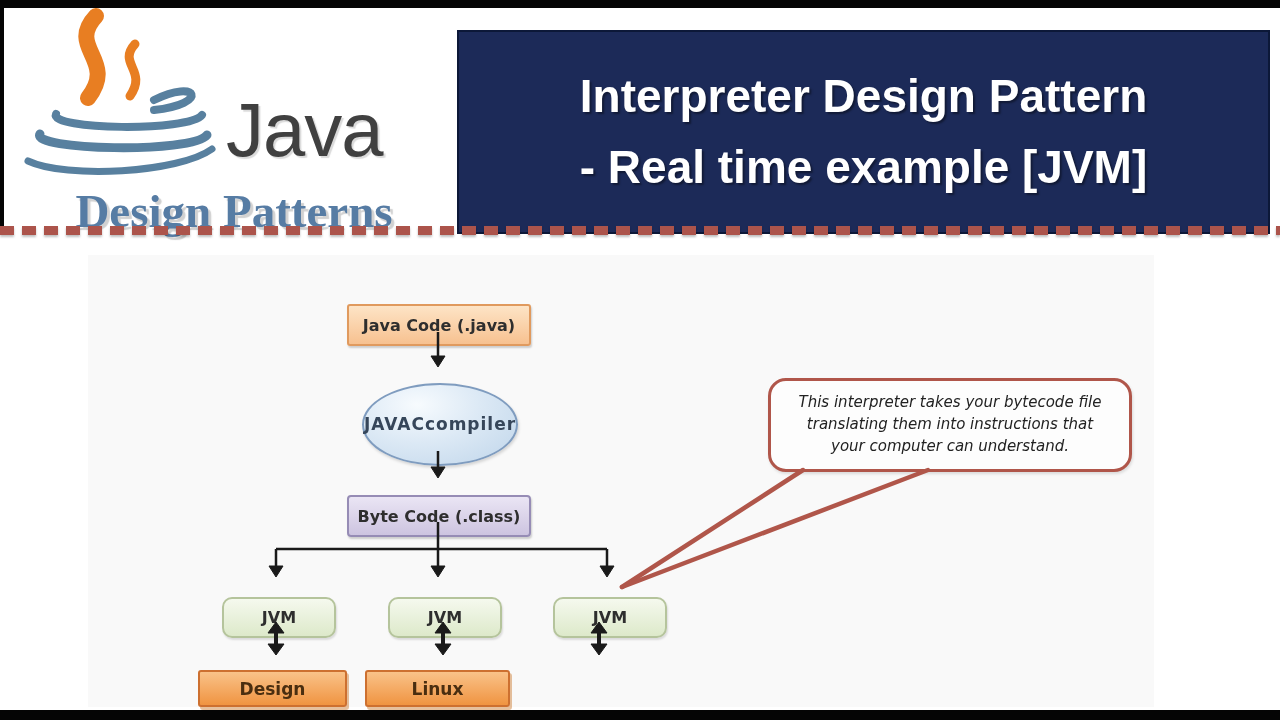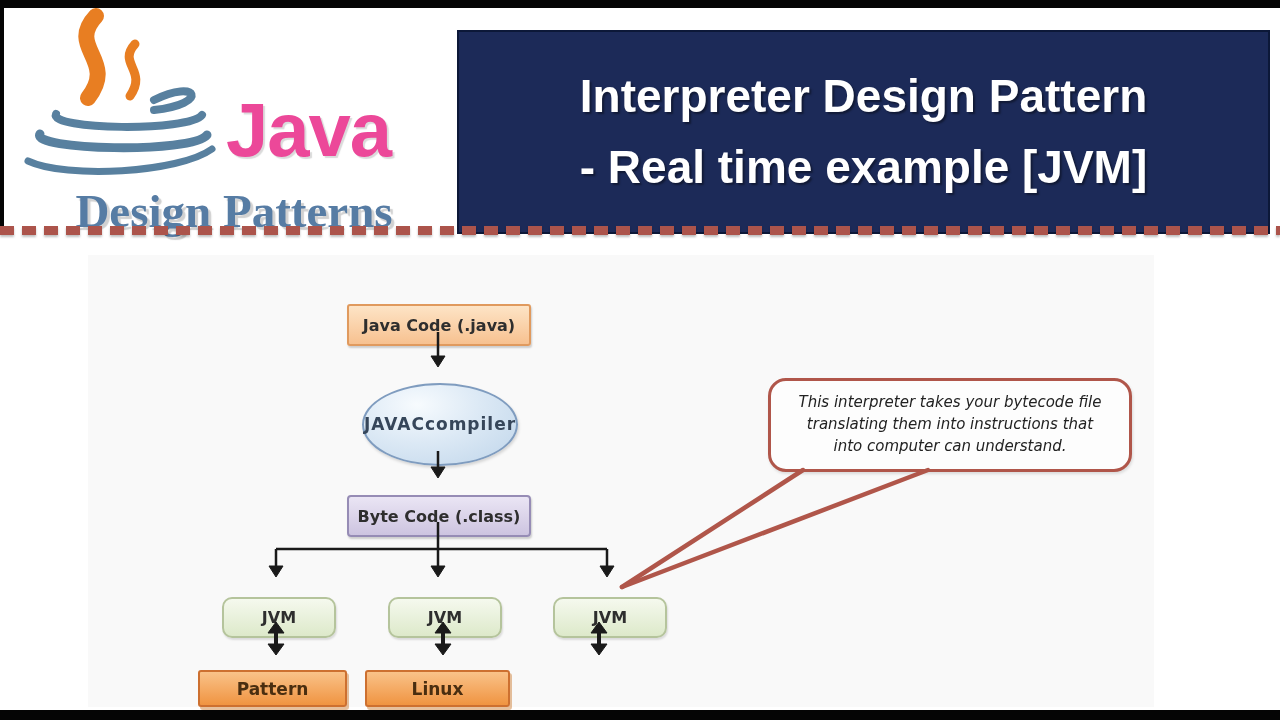--- a/index.html
+++ b/index.html
@@ -6,22 +6,22 @@
   #frame{position:relative;width:1280px;height:720px;background:#ffffff;overflow:hidden;
          font-family:"Liberation Sans",sans-serif;}
   .bar{position:absolute;background:#050505;}
   #bar-top{left:0;top:0;width:1280px;height:8px;}
   #bar-bottom{left:0;top:710px;width:1280px;height:10px;}
   #bar-left{left:0;top:8px;width:4px;height:224px;}
 
   
   #logo{position:absolute;left:4px;top:8px;width:455px;height:222px;background:#ffffff;}
   #logo-art{position:absolute;left:0;top:0;}
-  #logo-brand{position:absolute;left:222px;top:78px;font-size:76px;font-weight:bold;
-              color:#ec4899;letter-spacing:-1px;
+  #logo-brand{position:absolute;left:222px;top:78px;font-size:76px;font-weight:normal;
+              color:#404040;letter-spacing:-1px;
               text-shadow:2px 2px 1px rgba(150,150,150,.35);}
   #logo-subtitle{position:absolute;left:6px;top:156px;width:448px;text-align:center;
                  font-family:"Liberation Serif",serif;font-weight:bold;font-size:47px;
                  color:#567ca4;white-space:nowrap;
                  text-shadow:3px 3px 1px rgba(140,140,140,.4);margin-top:20px;}
 
   
   #banner{position:absolute;left:457px;top:10px;width:809px;height:200px;
           background:#1c2a58;border:2px solid #0c1838;
           display:flex;flex-direction:column;justify-content:center;align-items:center;
@@ -115,27 +115,27 @@
     <span>JAVAC</span>
     <span>compiler</span>
   </div>
 
   <div id="node-byte-code" class="node">Byte Code (.class)</div>
 
   <div id="jvm-1" class="node jvm">JVM</div>
   <div id="jvm-2" class="node jvm">JVM</div>
   <div id="jvm-3" class="node jvm">JVM</div>
 
-  <div id="platform-windows" class="node platform">Pattern</div>
+  <div id="platform-windows" class="node platform">Design</div>
   <div id="platform-linux" class="node platform">Linux</div>
 
   <div id="callout">
     <span class="callout-line">This interpreter takes your bytecode file</span>
     <span class="callout-line">translating them into instructions that</span>
-    <span class="callout-line">into computer can understand.</span>
+    <span class="callout-line">your computer can understand.</span>
   </div>
 
   <svg id="connectors" viewBox="0 0 1280 720">
     <g stroke="#1a1a1a" fill="#1a1a1a">
 
       <line x1="438" y1="332" x2="438" y2="357" stroke-width="2.5"></line>
       <polygon points="431,356 445,356 438,367"></polygon>
 
       <line x1="438" y1="451" x2="438" y2="468" stroke-width="2.5"></line>
       <polygon points="431,467 445,467 438,478"></polygon>

